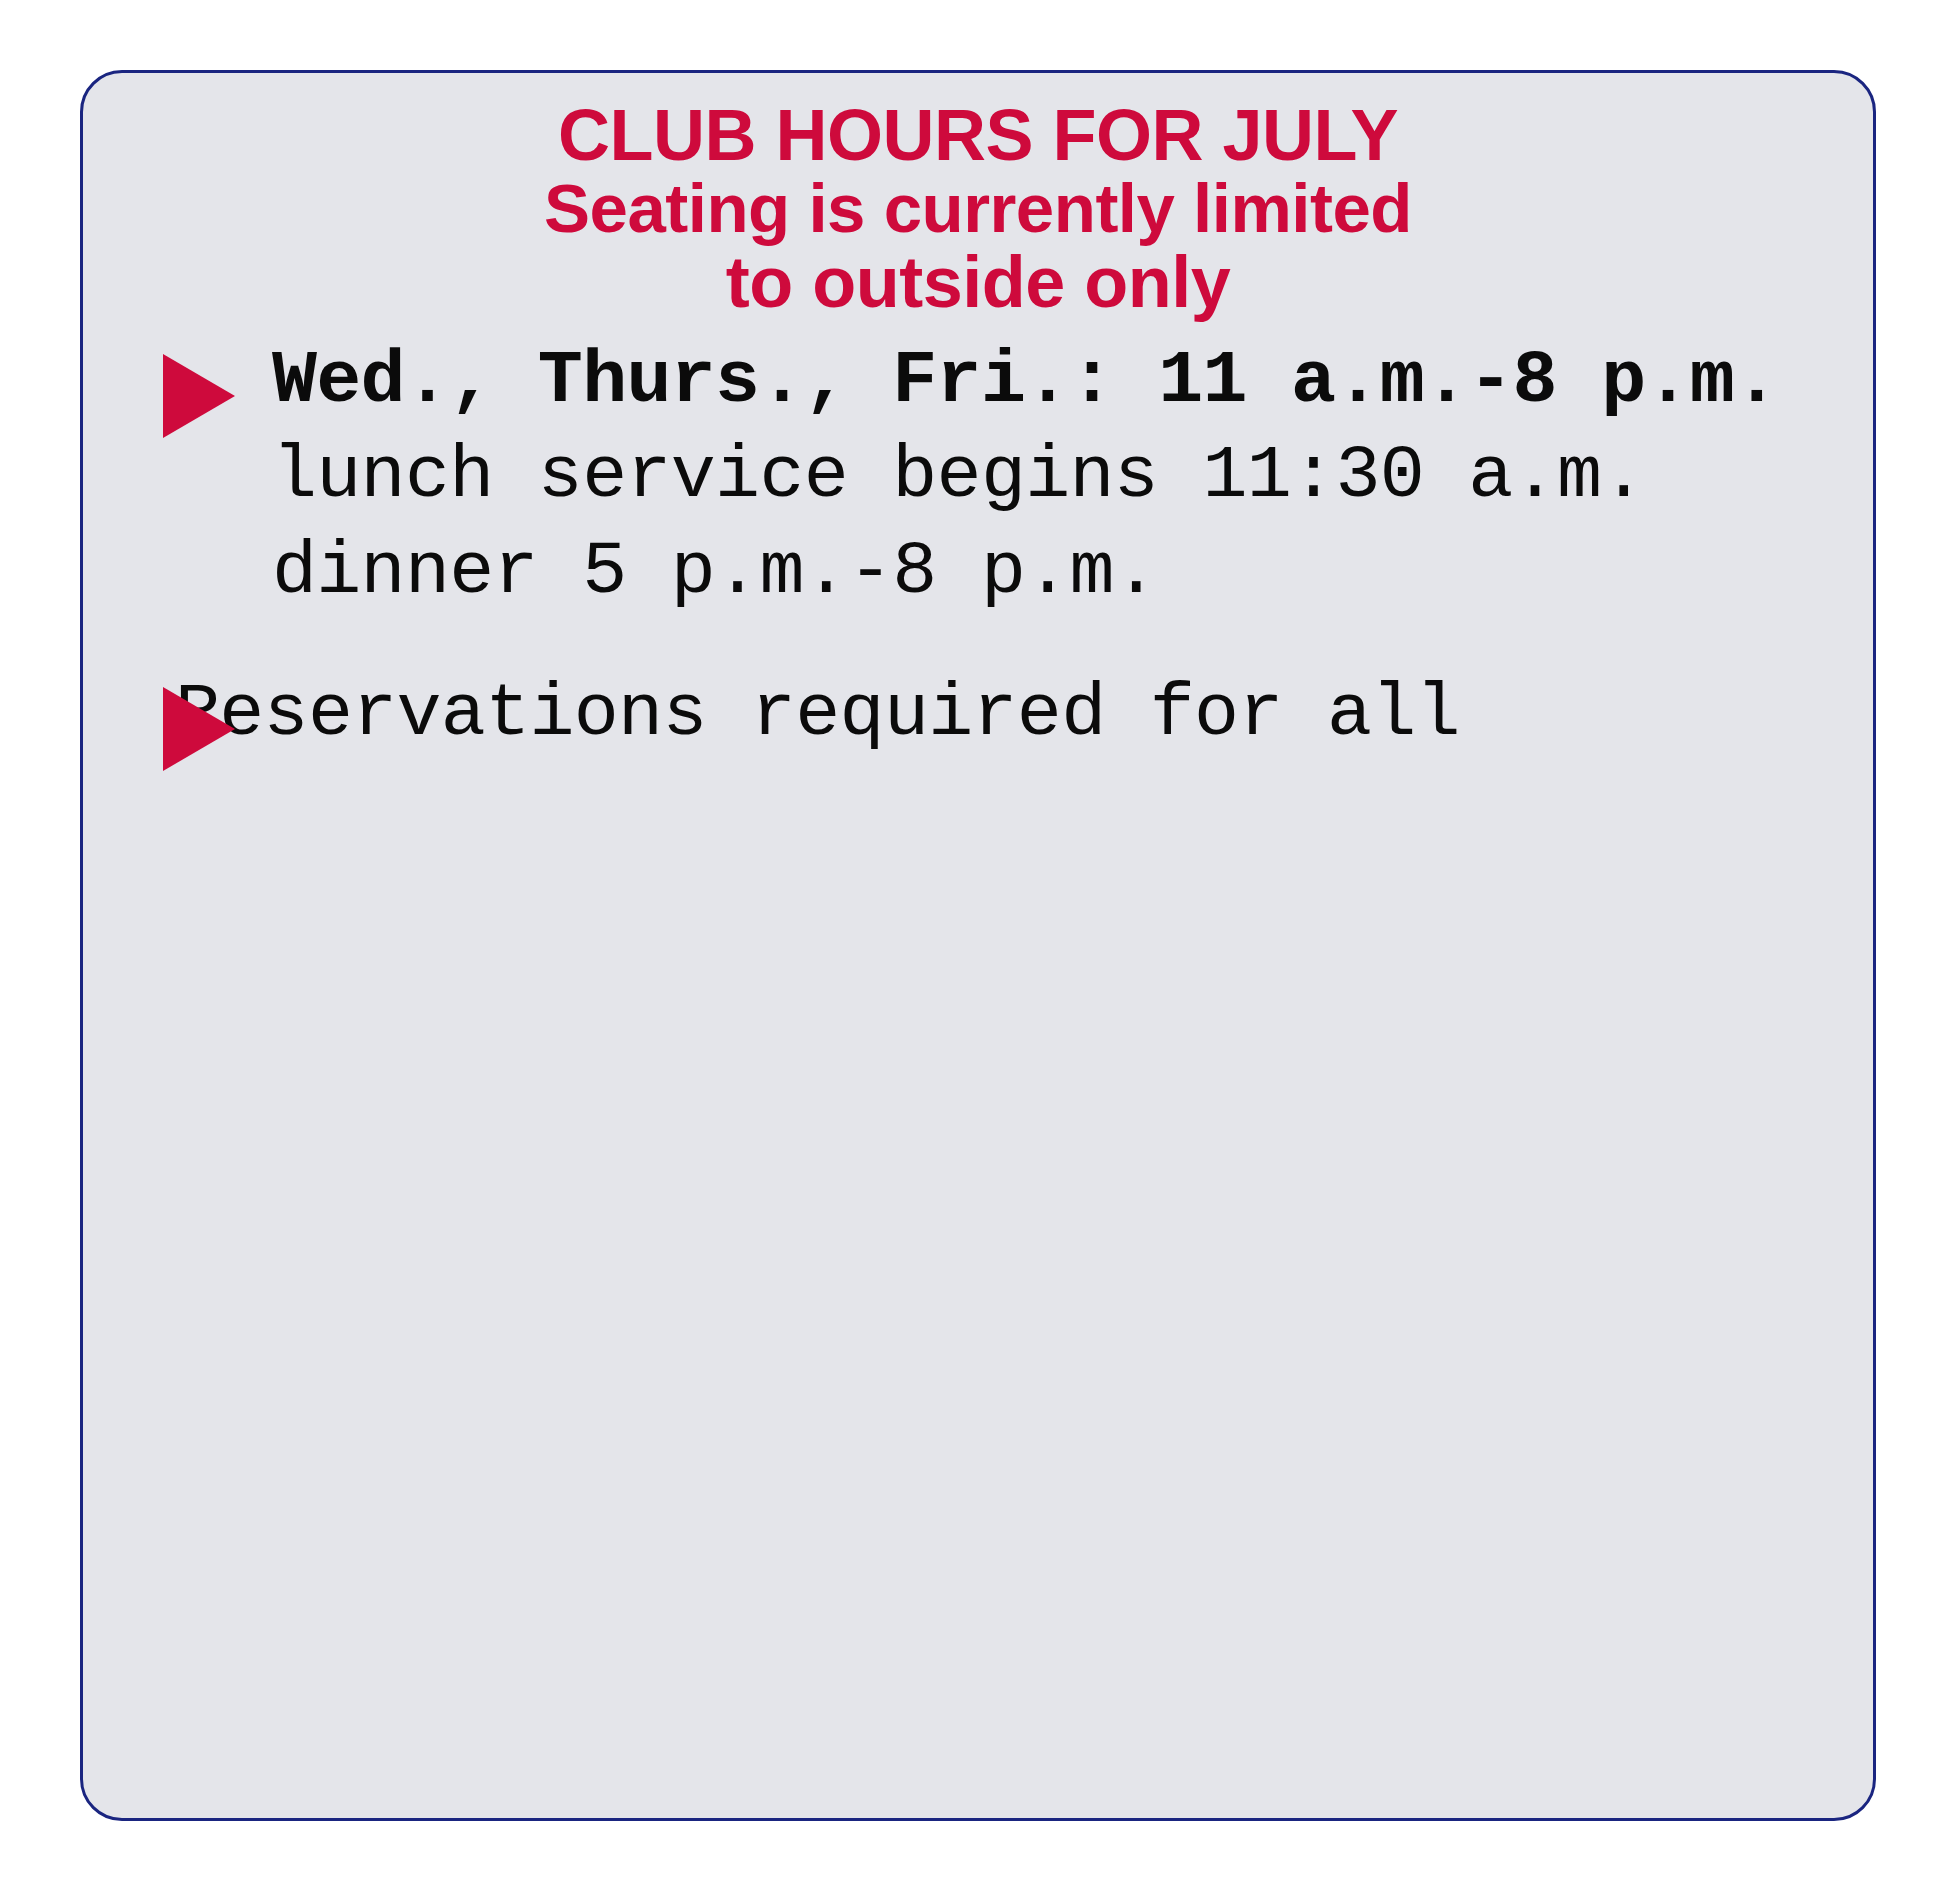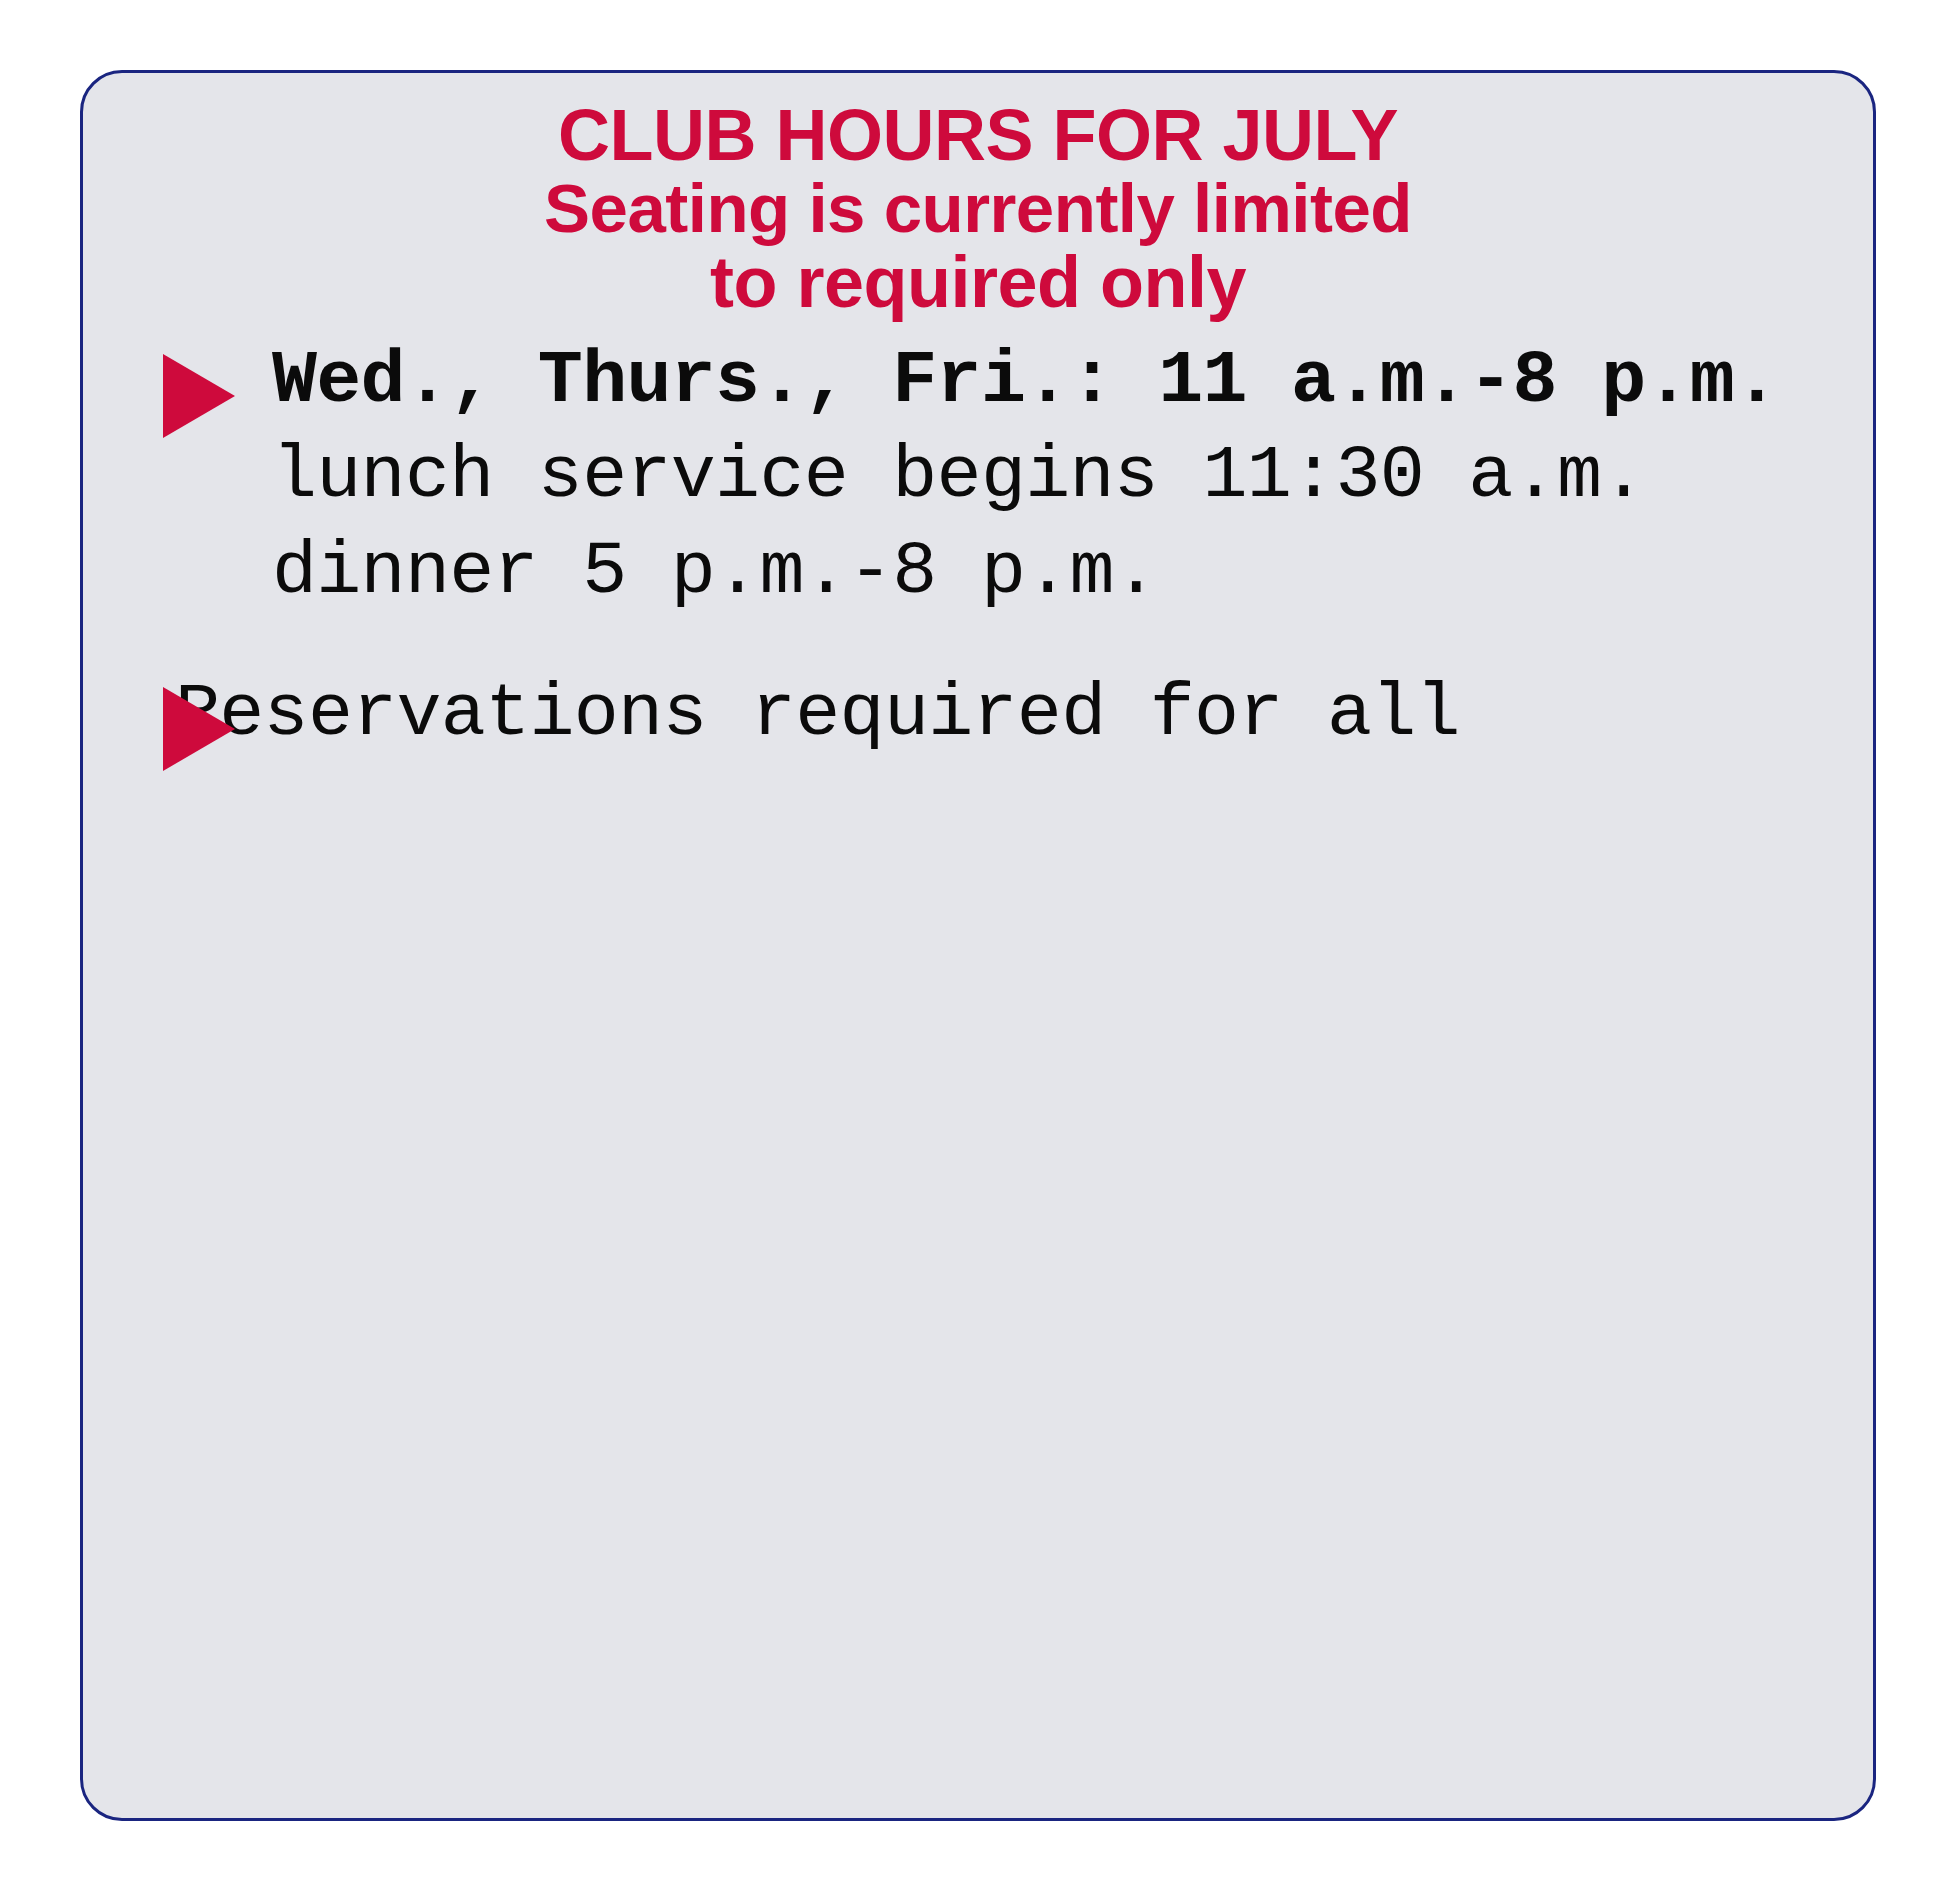--- a/index.html
+++ b/index.html
@@ -96,21 +96,21 @@
 </head>
 <body>
 
 <div class="page">
 
   <div class="card">
 
     <div class="title-block">
       <span class="title-line l1">CLUB HOURS FOR JULY</span>
       <span class="title-line l2">Seating is currently limited</span>
-      <span class="title-line l3">to required only</span>
+      <span class="title-line l3">to outside only</span>
     </div>
 
     <div class="hours-list">
 
       <div class="hours-item item-wed-thu-fri">
         <span class="bullet-tri"></span>
         <div class="hours-text"><span class="lead">Wed., Thurs., Fri.: 11 a.m.-8 p.m.</span><span class="rest"> lunch service begins 11:30 a.m. dinner 5 p.m.-8 p.m.</span></div>
       </div>
 
 

